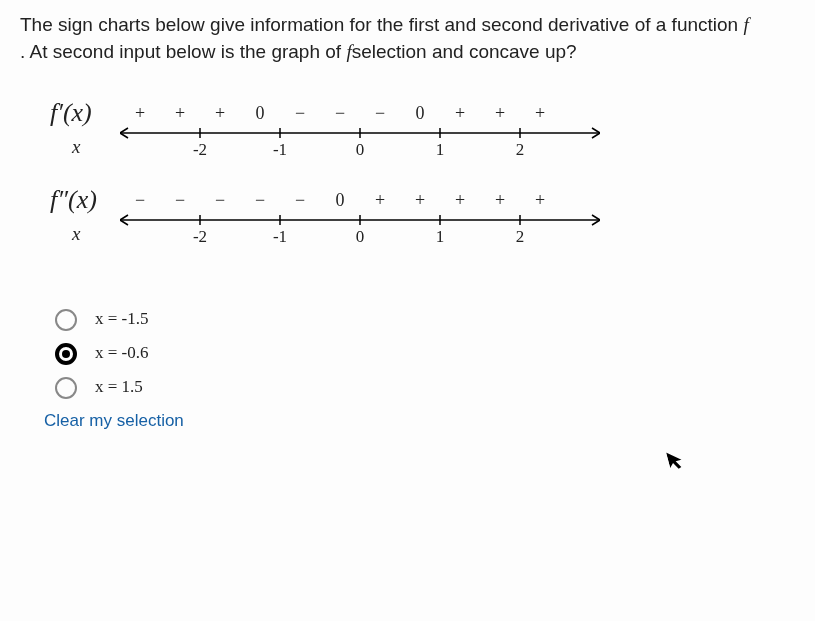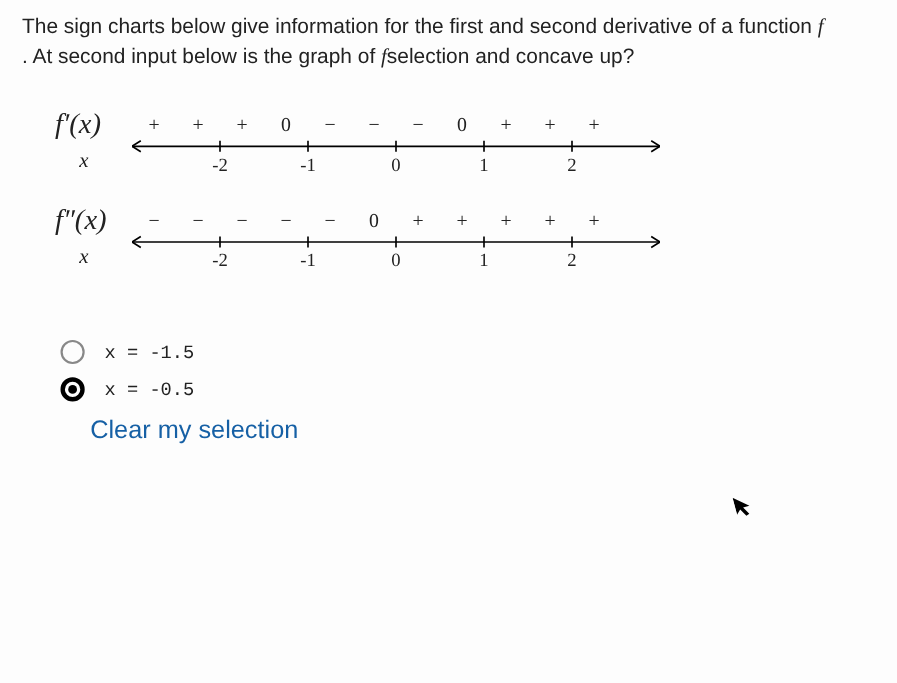--- a/index.html
+++ b/index.html
@@ -37,48 +37,48 @@
     .xlabel {
       position: absolute;
       left: -48px;
       top: 10px;
       font-style: italic;
       font-size: 19px;
     }
     .options { margin-top: 60px; margin-left: 35px; }
     .option {
       display: flex;
-      align-items: flex-end;
+      align-items: flex-start;
       margin-bottom: 12px;
-      font-family: Liberation Mono, monospace;
+      font-family: Liberation Serif, serif;
       font-size: 17px;
     }
     .radio {
       width: 22px; height: 22px;
       border: 2px solid #888;
       border-radius: 50%;
       margin-right: 18px;
       display: flex;
       align-items: center;
       justify-content: center;
       flex-shrink: 0;
     }
     .radio.selected { border: 4px solid #000; }
     .radio.selected::after {
       content: "";
       width: 8px; height: 8px;
       background: #000;
       border-radius: 50%;
     }
     .clear-link {
-      margin-left: 62px;
+      margin-left: 24px;
       margin-top: 6px;
       color: #1660a5;
       font-family: Arial, sans-serif;
-      font-size: 23px;
+      font-size: 17px;
     }
     .cursor {
       position: absolute;
       right: 130px;
       top: 450px;
       font-size: 20px;
       transform: rotate(-15deg);
     }
   </style>
 </head>
@@ -163,21 +163,25 @@
   </div>
 </div>
 
 <div class="options">
   <div class="option">
     <span class="radio"></span>
     <span>x = -1.5</span>
   </div>
   <div class="option">
     <span class="radio selected"></span>
-    <span>x = -0.5</span>
+    <span>x = -0.6</span>
+  </div>
+  <div class="option">
+    <span class="radio"></span>
+    <span>x = 1.5</span>
   </div>
 </div>
 
 <div class="clear-link">Clear my selection</div>
 
 <div class="cursor">
   <svg width="16" height="20">
       <polygon points="0,0 0,16 4,12 8,19 11,18 7,11 13,11" fill="#000"></polygon>
     </svg>
 </div>

